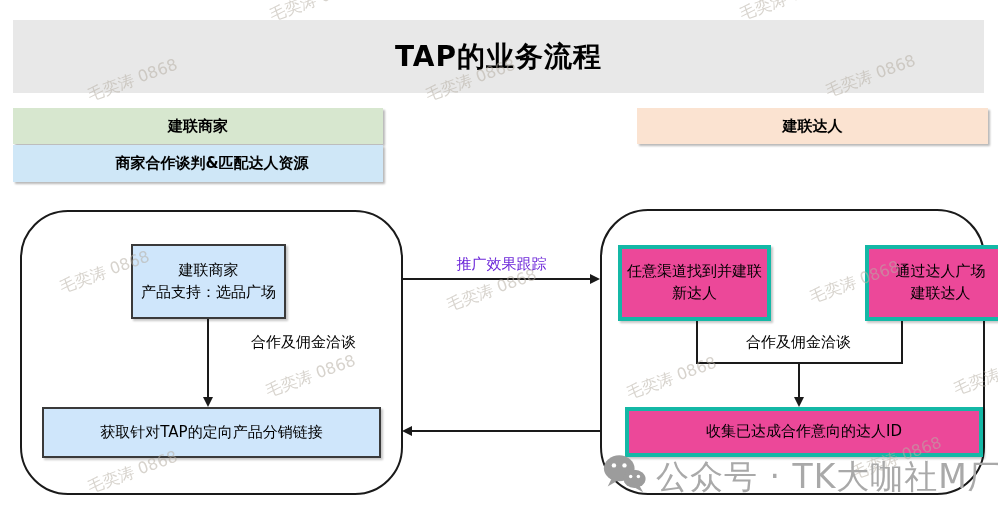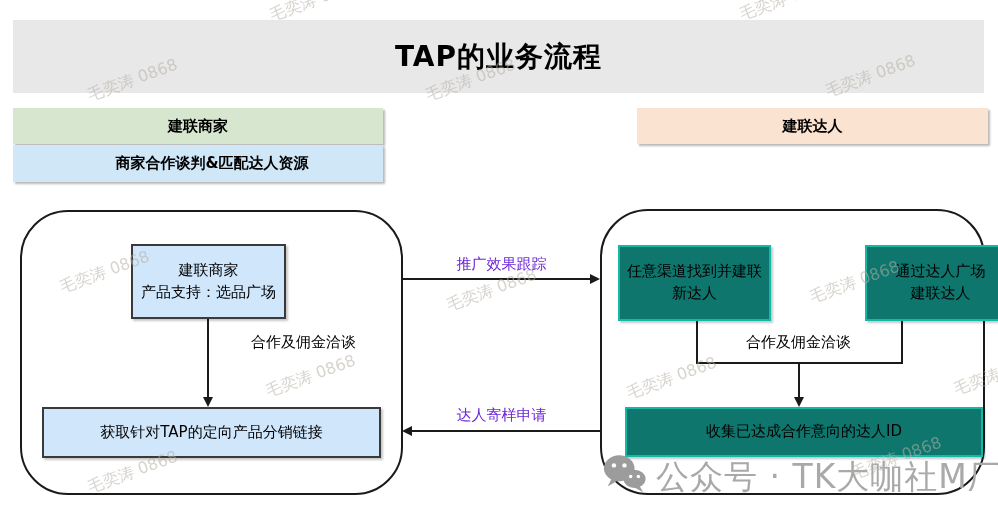--- a/index.html
+++ b/index.html
@@ -44,21 +44,21 @@
   .pool-right { left: 600px; top: 209px; width: 385px; height: 286px; }
 
   
   .fbox {
     display: flex; align-items: center; justify-content: center;
     text-align: center; font-size: 15px; color: #000000;
     white-space: pre-line; line-height: 1.45;
     box-shadow: 2px 2px 2px rgba(0,0,0,0.22);
   }
   .fbox-blue   { background: #cfe6fb; border: 2px solid #3a3a3a; }
-  .fbox-yellow { background: #0f766e; border: 2px solid #14b8a6; }
+  .fbox-yellow { background: #ec4899; border: 4px solid #14b8a6; }
   .box1 { left: 131px; top: 244px; width: 155px; height: 75px; }
   .box2 { left: 42px;  top: 407px; width: 339px; height: 51px; }
   .boxA { left: 618px; top: 245px; width: 153px; height: 76px; }
   .boxB { left: 826px; top: 245px; width: 151px; height: 76px; margin-left: 39px; }
   .boxC { left: 625px; top: 407px; width: 358px; height: 50px; }
 
   
   .line { background: #1a1a1a; }
   .ah { width: 0; height: 0; }
   .ah-down  { border-left: 5px solid transparent; border-right: 5px solid transparent; border-top: 10px solid #1a1a1a; }
@@ -124,21 +124,20 @@
   <div class="abs line" style="left:798px; top:364px; width:2px; height:34px;"></div>
   <div class="abs ah ah-down" style="left:794px; top:397px;"></div>
   <div class="abs conn-label" style="left:746px; top:333px;">合作及佣金洽谈</div>
 
   <div class="abs fbox fbox-yellow boxC">收集已达成合作意向的达人ID</div>
 
   <div class="abs flow-label" style="left:403px; top:255px; width:197px;">推广效果跟踪</div>
   <div class="abs line" style="left:403px; top:278px; width:188px; height:2px;"></div>
   <div class="abs ah ah-right" style="left:590px; top:274px;"></div>
 
-  <div class="abs flow-label" style="left:403px; top:406px; width:197px;">达人寄样申请</div>
   <div class="abs line" style="left:412px; top:430px; width:188px; height:2px;"></div>
   <div class="abs ah ah-left" style="left:402px; top:426px;"></div>
 
   <div class="abs wm" style="left:268px; top:-10px;">毛奕涛 0868</div>
   <div class="abs wm" style="left:738px; top:-11px;">毛奕涛 0868</div>
   <div class="abs wm" style="left:86px;  top:70px;">毛奕涛 0868</div>
   <div class="abs wm" style="left:424px; top:70px;">毛奕涛 0868</div>
   <div class="abs wm" style="left:824px; top:66px;">毛奕涛 0868</div>
   <div class="abs wm" style="left:58px;  top:262px;">毛奕涛 0868</div>
   <div class="abs wm" style="left:445px; top:280px;">毛奕涛 0868</div>

